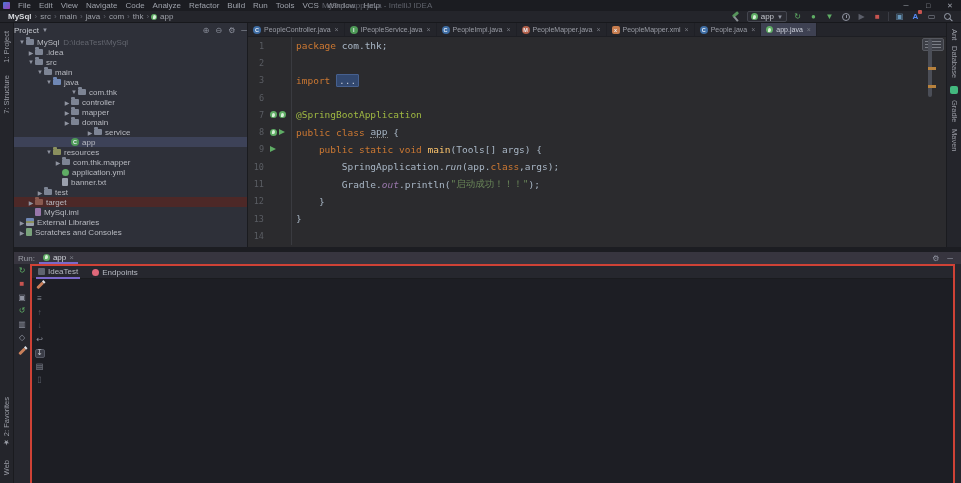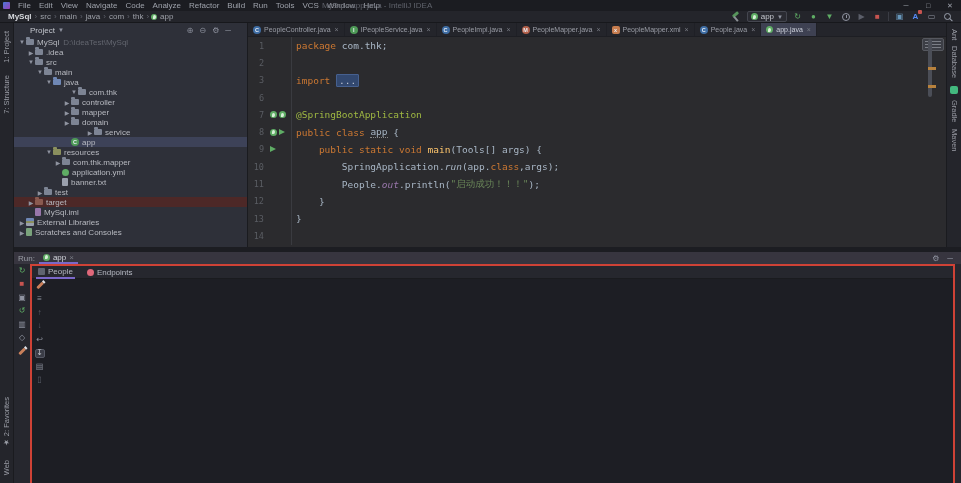--- a/index.html
+++ b/index.html
@@ -51,21 +51,21 @@
   #left-stripe { position:absolute; top:23px; left:0; bottom:0; width:14px; background:#24252b;
     border-right:1px solid #1a1b1f; z-index:4; }
   .vlabel { writing-mode:vertical-rl; transform:rotate(180deg); font-size:7.5px; color:#9a9da6;
     display:flex; align-items:center; gap:3px; margin:6px auto; }
   #stripe-top { position:absolute; top:2px; left:0; right:0; display:flex; flex-direction:column; align-items:center;}
   #stripe-bottom { position:absolute; bottom:2px; left:0; right:0; display:flex; flex-direction:column; align-items:center;}
 
   
   #project-panel { position:absolute; top:23px; left:14px; width:234px; height:224px;
     background:#2e3039; border-right:1px solid #1a1b1f; font-size:8px; }
-  #project-header { height:14px; display:flex; align-items:center; padding:0 16px; color:#c3c6cd; }
+  #project-header { height:14px; display:flex; align-items:center; padding:0 0; color:#c3c6cd; }
   #project-header .hdr-icons { margin-left:auto; display:flex; gap:6px; color:#9094a1; font-size:8px; }
   #tree { position:relative; }
   .trow { height:10px; display:flex; align-items:center; white-space:nowrap; color:#b8bac1; }
   .trow.sel { background:#3d4258; }
   .trow.excl { background:#4d2827; }
   .tarrow { width:8px; flex:none; text-align:center; font-size:6px; color:#8f93a0; }
   .tnote { color:#62656e; margin-left:4px; }
   .tlabel { margin-left:3px; }
   .ticon { flex:none; }
   .i-folder { width:8px; height:6px; background:#7d8494; border-radius:1px; position:relative; }
@@ -375,21 +375,21 @@
       </div>
     <div id="code">
         <div class="cline"><span class="lnum">1</span><span class="gut"></span><span class="s-kw">package</span><span class="s-pl"> com.thk;</span></div>
         <div class="cline"><span class="lnum">2</span><span class="gut"></span></div>
         <div class="cline"><span class="lnum">3</span><span class="gut"></span><span class="s-kw">import</span><span class="s-pl"> </span><span class="s-fold">...</span></div>
         <div class="cline"><span class="lnum">6</span><span class="gut"></span></div>
         <div class="cline"><span class="lnum">7</span><span class="gut"><span class="spring-dot"></span><span class="spring-dot"></span></span><span class="s-ann">@SpringBootApplication</span></div>
         <div class="cline"><span class="lnum">8</span><span class="gut"><span class="spring-dot"></span><span class="run-tri"></span></span><span class="s-kw">public class</span><span class="s-pl"> </span><span class="s-cls">app</span><span class="s-pl"> {</span></div>
         <div class="cline"><span class="lnum">9</span><span class="gut"><span class="run-tri"></span></span><span class="s-pl">    </span><span class="s-kw">public static void</span><span class="s-pl"> </span><span class="s-mtd">main</span><span class="s-pl">(Tools[] args) {</span></div>
         <div class="cline"><span class="lnum">10</span><span class="gut"></span><span class="s-pl">        SpringApplication.</span><span class="s-it">run</span><span class="s-pl">(app.</span><span class="s-kw">class</span><span class="s-pl">,args);</span></div>
-        <div class="cline"><span class="lnum">11</span><span class="gut"></span><span class="s-pl">        People.</span><span class="s-fld">out</span><span class="s-pl">.println(</span><span class="s-str">"启动成功！！！"</span><span class="s-pl">);</span></div>
+        <div class="cline"><span class="lnum">11</span><span class="gut"></span><span class="s-pl">        Gradle.</span><span class="s-fld">out</span><span class="s-pl">.println(</span><span class="s-str">"启动成功！！！"</span><span class="s-pl">);</span></div>
         <div class="cline"><span class="lnum">12</span><span class="gut"></span><span class="s-pl">    }</span></div>
         <div class="cline"><span class="lnum">13</span><span class="gut"></span><span class="s-pl">}</span></div>
         <div class="cline"><span class="lnum">14</span><span class="gut"></span></div>
       </div>
     <div id="insp-box">
         <div></div>
         <div></div>
         <div></div>
       </div>
     <div id="scroll-thumb"></div>
@@ -428,21 +428,21 @@
         <span class="mi" style="color: rgb(144, 148, 161);">▥</span>
         <span class="mi" style="color: rgb(144, 148, 161);">◇</span>
         <span class="mi">
           <span class="pencil"></span>
         </span>
       </div>
     <div id="console-frame">
       <div id="console-tabs">
           <span class="ctab active">
             <span class="console-ic"></span>
-            <span>People</span>
+            <span>IdeaTest</span>
           </span>
           <span class="ctab">
             <span class="endpoint-ic"></span>
             <span>Endpoints</span>
           </span>
         </div>
       <div id="console-tools">
           <span class="mi">
             <span class="pencil"></span>
           </span>

